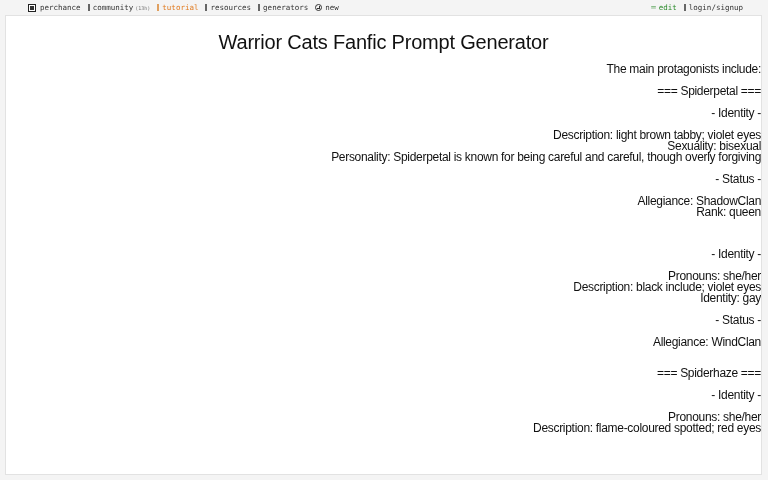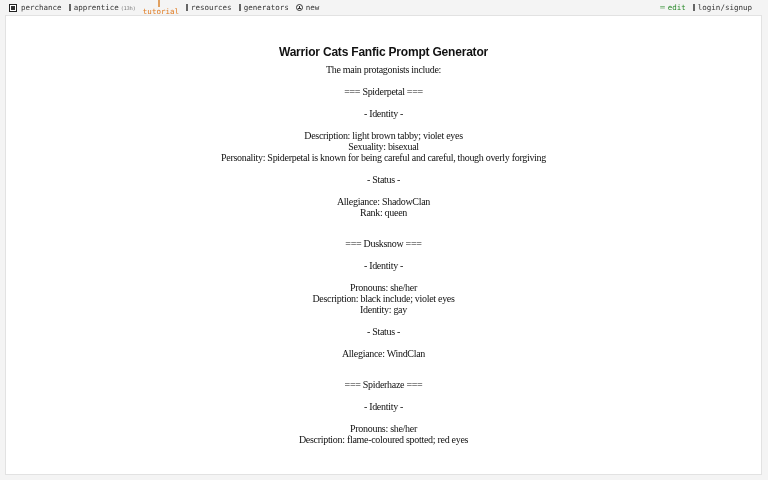--- a/index.html
+++ b/index.html
@@ -20,21 +20,21 @@
       justify-content: space-between;
       font-family: "DejaVu Sans Mono", "Liberation Mono", monospace;
       font-size: 7.5px;
       color: #333;
       background: #f4f4f4;
     }
     .topbar .left, .topbar .right {
       display: flex;
       align-items: center;
     }
-    .topbar .left { padding-left: 9px; }
+    .topbar .left { padding-left: 9px; margin-left: 19px; }
     .topbar .right { padding-right: 9px; }
     .nav-item {
       display: inline-flex;
       align-items: center;
       margin-right: 7px;
       cursor: pointer;
       white-space: nowrap;
     }
     .dice {
       width: 8px; height: 8px;
@@ -59,21 +59,21 @@
       border: 1px solid #666;
       box-sizing: border-box;
       margin-right: 3px;
     }
     .bar-glyph.orange { border-color: #e0a060; }
     .community-count {
       font-size: 5px;
       color: #777;
       margin-left: 2px;
     }
-    .tutorial { color: #e07a1f; flex-direction: column; }
+    .tutorial { color: #e07a1f; }
     .plus-circle {
       display: inline-block;
       width: 7px; height: 7px;
       border: 1px solid #333;
       border-radius: 50%;
       box-sizing: border-box;
       position: relative;
       margin-right: 3px;
     }
     .plus-circle::before, .plus-circle::after {
@@ -92,58 +92,58 @@
       top: 15px;
       width: 757px;
       height: 460px;
       background: #ffffff;
       border: 1px solid #e2e2e2;
       box-sizing: border-box;
       overflow: hidden;
     }
     .title {
       font-family: "Liberation Sans", sans-serif;
-      font-weight: bold;
-      font-size: 12px;
+      font-weight: normal;
+      font-size: 20px;
       text-align: center;
       color: #111;
-      margin: 10px;
+      margin: 0;
       position: absolute;
       left: 0; right: 0;
       top: 14px;
       line-height: 24px;
       letter-spacing: -0.2px;
     }
     .output {
       position: absolute;
       left: 0; right: 0;
       top: 48px;
-      font-family: Liberation Serif, serif;
-      font-size: 10px;
+      font-family: Liberation Sans, sans-serif;
+      font-size: 12px;
       line-height: 11px;
-      text-align: center;
+      text-align: right;
       color: #111;
       letter-spacing: -0.3px;
     }
     .output .line { display: block; height: 11px; white-space: nowrap; }
     .output .gap { display: block; height: 11px; }
     .output .gap2 { display: block; height: 20px; }
   </style>
 </head>
 <body>
 
 <div class="topbar">
   <div class="left">
     <span class="nav-item">
       <span class="dice"></span>
       <span>perchance</span>
     </span>
     <span class="nav-item">
       <span class="bar-glyph"></span>
-      <span>apprentice</span>
+      <span>community</span>
       <span class="community-count">(13h)</span>
     </span>
     <span class="nav-item tutorial">
       <span class="bar-glyph orange"></span>
       <span>tutorial</span>
     </span>
     <span class="nav-item">
       <span class="bar-glyph"></span>
       <span>resources</span>
     </span>
@@ -154,21 +154,21 @@
     <span class="nav-item">
       <span class="plus-circle"></span>
       <span>new</span>
     </span>
   </div>
   <div class="right">
     <span class="nav-item edit">
       <span class="edit-ico">═</span>
       <span>edit</span>
     </span>
-    <span class="nav-item" style="margin-right:7px">
+    <span class="nav-item" style="margin-right:16px">
       <span class="bar-glyph"></span>
       <span>login/signup</span>
     </span>
   </div>
 </div>
 
 <div class="panel">
   <h1 class="title">Warrior Cats Fanfic Prompt Generator</h1>
 
   <div class="output">
@@ -182,21 +182,20 @@
     <span class="line">Description: light brown tabby; violet eyes</span>
     <span class="line">Sexuality: bisexual</span>
     <span class="line">Personality: Spiderpetal is known for being careful and careful, though overly forgiving</span>
     <span class="gap"></span>
     <span class="line">- Status -</span>
     <span class="gap"></span>
     <span class="line">Allegiance: ShadowClan</span>
     <span class="line">Rank: queen</span>
     <span class="gap2"></span>
 
-    <span class="line">=== Dusksnow ===</span>
     <span class="gap"></span>
     <span class="line">- Identity -</span>
     <span class="gap"></span>
     <span class="line">Pronouns: she/her</span>
     <span class="line">Description: black include; violet eyes</span>
     <span class="line">Identity: gay</span>
     <span class="gap"></span>
     <span class="line">- Status -</span>
     <span class="gap"></span>
     <span class="line">Allegiance: WindClan</span>

